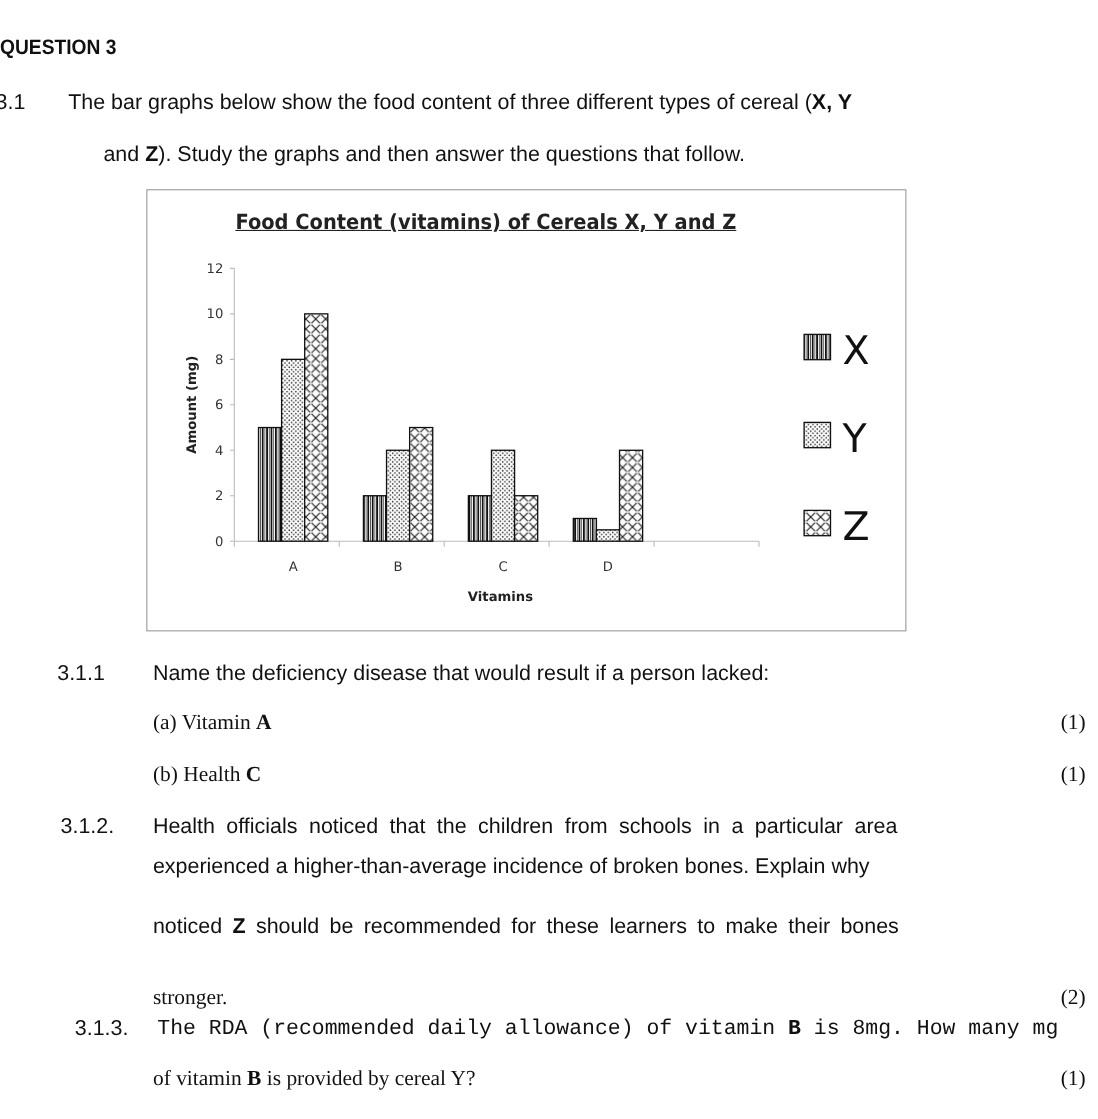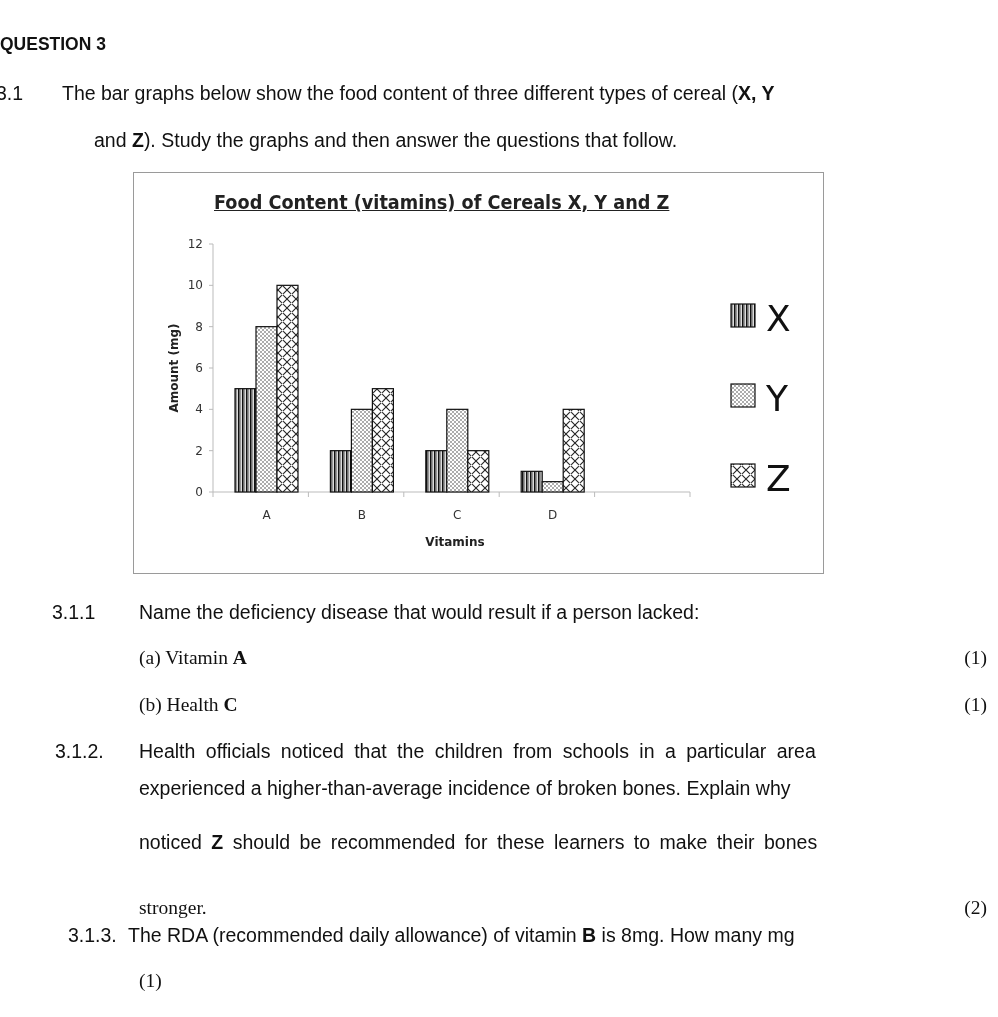--- a/index.html
+++ b/index.html
@@ -121,18 +121,19 @@
 <div class="abs txt" style="left:139px; top:777px;">experienced a higher-than-average incidence of broken bones. Explain why</div>
 <div class="abs txt" style="left:139px; top:831px; word-spacing:4px;">
   <span>noticed </span><b>Z</b><span> should be recommended for these learners to make their bones</span>
 </div>
 <div class="abs txt just" style="left:139px; top:877px; width:848px;margin-top:20px;">
   <span>stronger.</span>
   <span class="marks">(2)</span>
 </div>
 
 <div class="abs txt" style="left:68px; top:924px;">3.1.3.</div>
-<div class="abs txt" style="left:128px; top:924px;">
+<div class="abs txt" style="left:143px; top:924px;font-family:Liberation Mono, monospace;">
   <span>The RDA (recommended daily allowance) of vitamin </span><b>B</b><span> is 8mg. How many mg</span>
 </div>
 <div class="abs txt just" style="left:139px; top:970px; width:848px;">
+  <span><span>of vitamin </span><b>B</b><span> is provided by cereal Y?</span></span>
   <span class="marks">(1)</span>
 </div>
 
 </body></html>

